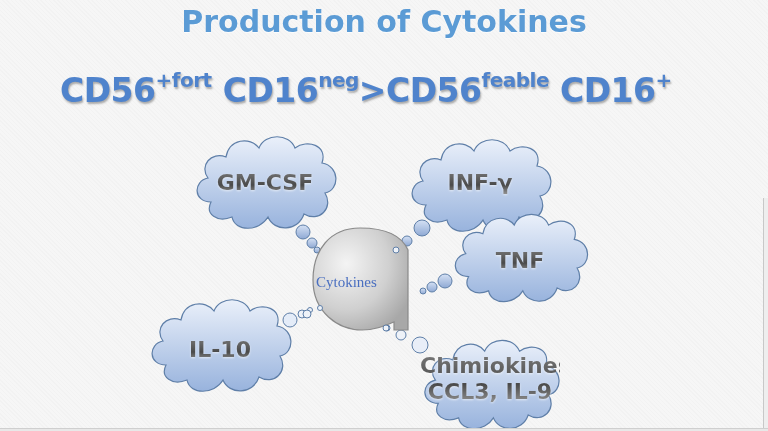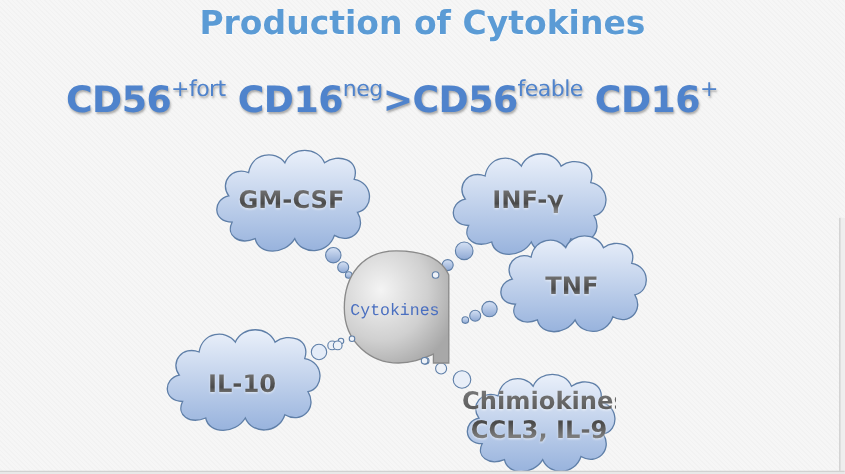--- a/index.html
+++ b/index.html
@@ -29,34 +29,34 @@
     font-size: 30px; color: #5b9bd5; letter-spacing: 0px;
     text-shadow: 0 1px 1px rgba(255,255,255,0.8);
   }
   .subtitle {
     position: absolute; left: 60px; top: 68px; width: 660px;
     font-family: "DejaVu Sans", sans-serif; font-weight: bold;
     font-size: 33px; color: #4f83cc; white-space: nowrap;
     text-shadow: 1px 2px 2px rgba(80,80,80,0.45);
     letter-spacing: -0.5px;
   }
-  .subtitle sup { font-size: 20px; vertical-align: 15px; font-weight: normal; }
+  .subtitle sup { font-size: 20px; vertical-align: 15px; font-weight: bold; }
   svg.diagram { position: absolute; left: 0; top: 0; }
   .cloud-label {
     position: absolute; text-align: center;
     font-family: "DejaVu Sans", sans-serif; font-weight: bold;
     color: #6d6d6d; font-size: 22px;
     background: linear-gradient(#7a7a7a, #4a4a4a 60%, #9a9a9a);
     -webkit-background-clip: text; background-clip: text;
     -webkit-text-fill-color: transparent;
     filter: drop-shadow(0 1px 1px rgba(255,255,255,0.6));
   }
   .center-label {
-    position: absolute; left: 316px; top: 274px; width: 86px; text-align: center;
-    font-family: Liberation Mono, monospace; font-size: 15px; color: #4a6fc0;
+    position: absolute; left: 316px; top: 274px; width: 86px; 
+    font-family: Liberation Serif, serif; font-size: 15px; color: #4a6fc0;
   }
 </style>
 </head>
 <body>
 
 <div class="slide">
 
   <div class="title">Production of Cytokines</div>
 
   <div class="subtitle">

